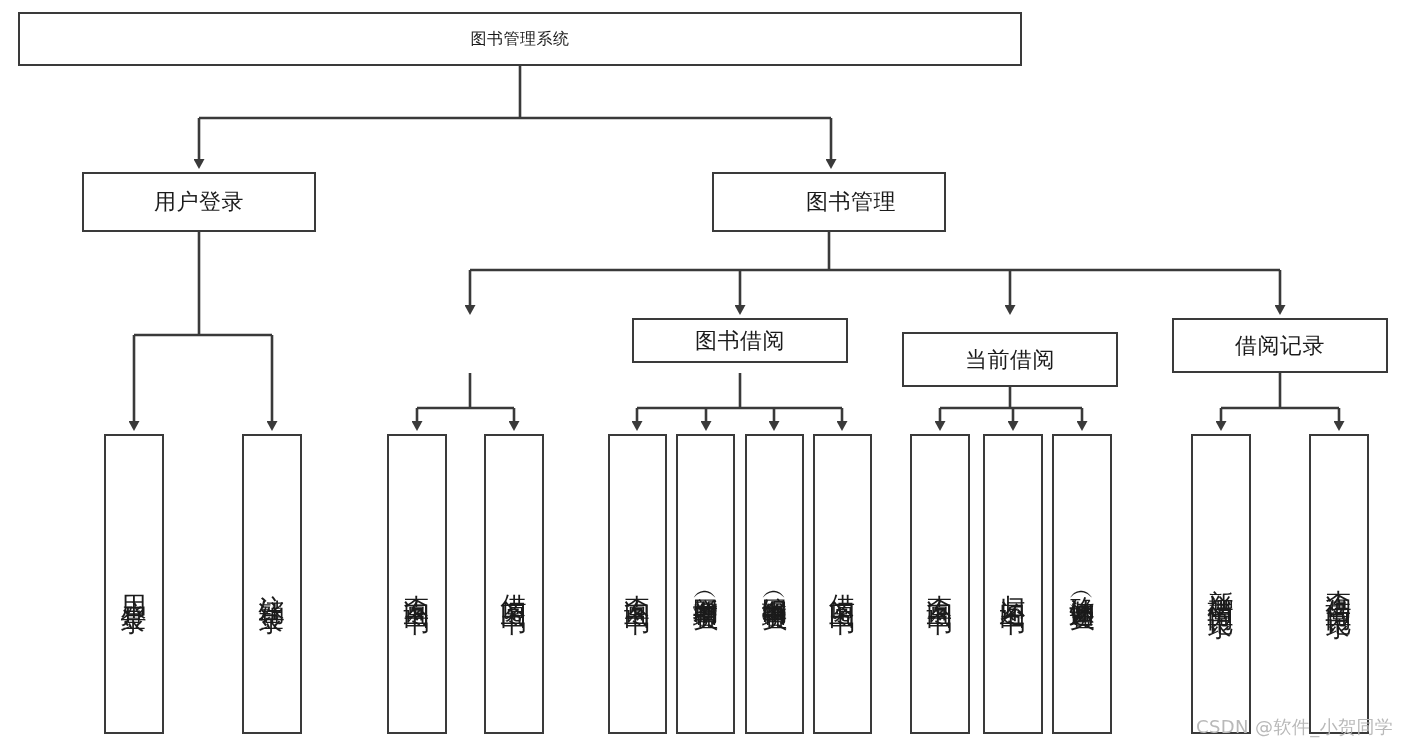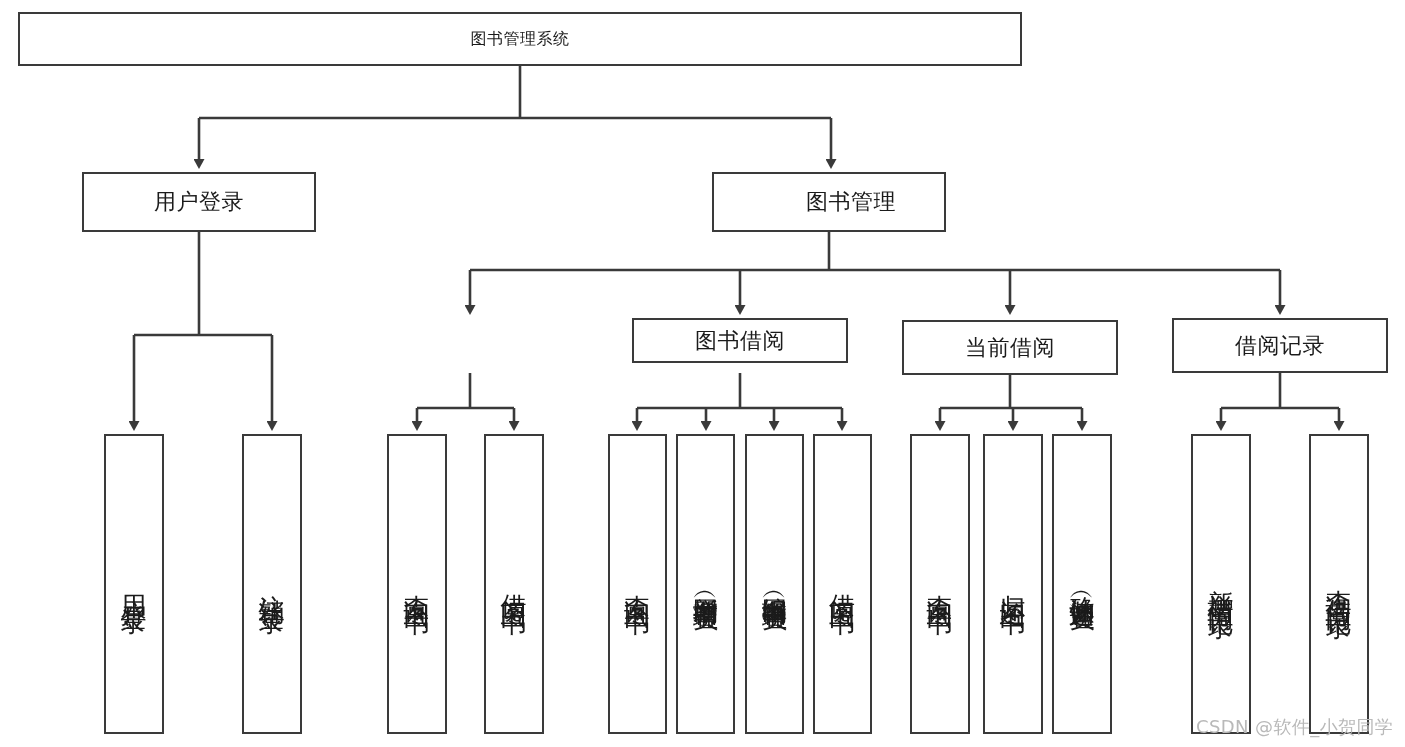--- a/index.html
+++ b/index.html
@@ -137,21 +137,21 @@
   <div class="node horizontal" id="node-l2-0" style="left: 82px; top: 172px; width: 234px; height: 60px;">
     <span class="label">用户登录</span>
   </div>
   <div class="node horizontal" id="node-l2-1" style="left: 712px; top: 172px; width: 234px; height: 60px; padding-left: 44px;">
     <span class="label">图书管理</span>
   </div>
 
   <div class="node horizontal" id="node-l3-1" style="left: 632px; top: 318px; width: 216px; height: 45px;">
     <span class="label">图书借阅</span>
   </div>
-  <div class="node horizontal" id="node-l3-2" style="left: 902px; top: 320px; width: 216px; height: 55px;">
+  <div class="node horizontal" id="node-l3-2" style="left: 902px; top: 332px; width: 216px; height: 55px;">
     <span class="label">当前借阅</span>
   </div>
   <div class="node horizontal" id="node-l3-3" style="left: 1172px; top: 318px; width: 216px; height: 55px;">
     <span class="label">借阅记录</span>
   </div>
 
   <div class="node vertical" id="node-leaf-0" style="left: 104px; top: 434px; width: 60px; height: 300px;">
     <span class="label">用户登录</span>
   </div>
   <div class="node vertical" id="node-leaf-1" style="left: 242px; top: 434px; width: 60px; height: 300px;">

